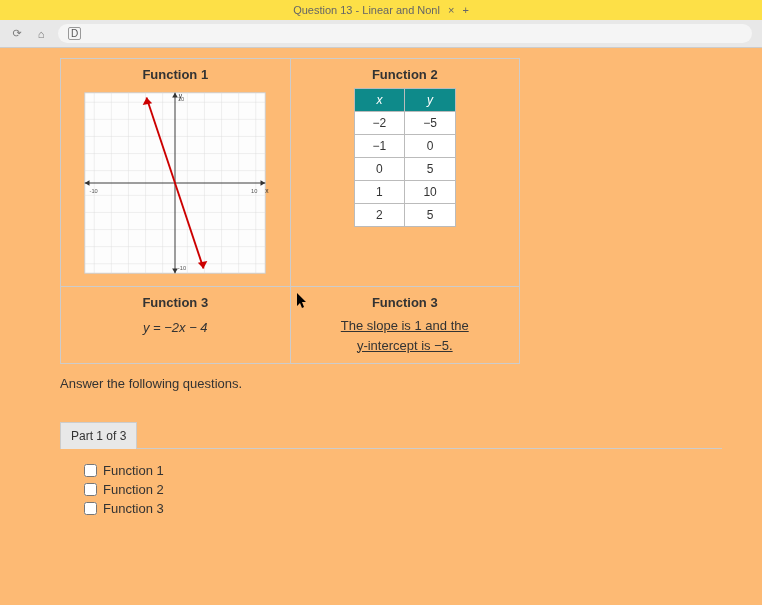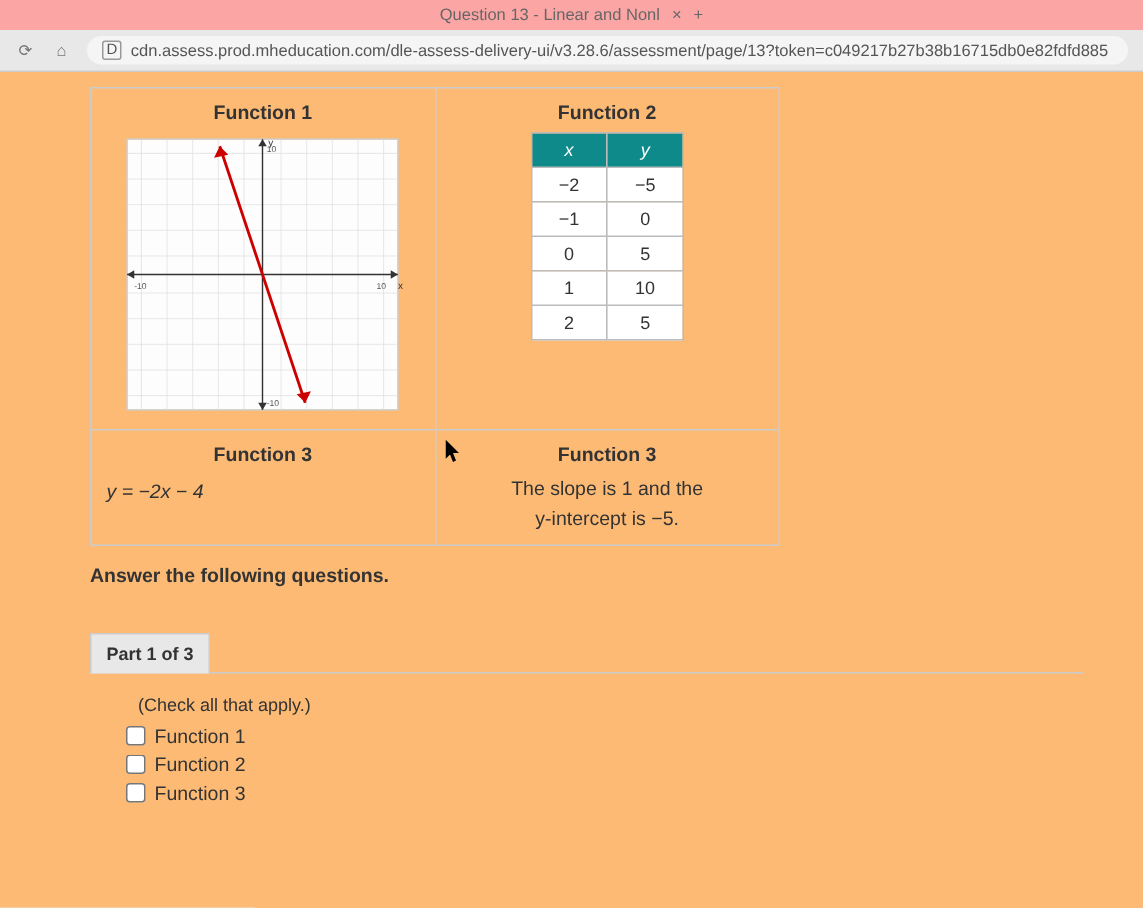--- a/index.html
+++ b/index.html
@@ -20,21 +20,21 @@
       align-items: center;
       padding: 0 10px;
       gap: 10px;
       font-size: 11px;
       color: #555;
     }
     .tab-section {
       height: 20px;
       display: flex;
       justify-content: center;
-      background: #fca5a5;
+      background: #fde047;
       font-size: 11px;
       color: #666;
       align-items: center;
       gap: 8px;
     }
     .url-box {
       background: #f5f5f5;
       border-radius: 12px;
       padding: 3px 10px;
       flex: 1;
@@ -58,29 +58,29 @@
       border: 1px solid #ccc;
       vertical-align: top;
       padding: 8px 10px;
       width: 50%;
     }
     .cell-title { text-align: center; font-weight: bold; font-size: 13px; margin-bottom: 6px; }
     .graph-box { width: 190px; height: 190px; margin: 0 auto; display: block; }
     .xy-table { border-collapse: collapse; margin: 0 auto; font-size: 12px; }
     .xy-table th { background: #0e8a8a; color: #fff; font-style: italic; font-weight: normal; padding: 4px 18px; border: 1px solid #bbb; }
     .xy-table td { border: 1px solid #bbb; padding: 4px 18px; text-align: center; background: #fff; }
-    .eq { font-style: italic; margin-top: 10px; }
-    .f4-text { text-align: center; font-size: 13px; line-height: 1.5; margin-top: 6px; }
-    .instr { margin-top: 12px; font-size: 13px; font-weight: bold; }
+    .eq { text-align: center; font-style: italic; margin-top: 10px; }
+    .f4-text { text-align: center; font-size: 13px; line-height: 1.5; margin-top: 6px; text-decoration: underline; }
+    .instr { margin-top: 12px; font-size: 13px; }
     .part-bar {
       margin-top: 30px;
       background: #e8e8e8;
       padding: 6px 10px;
       font-size: 12px;
-      font-weight: bold;
+      font-weight: normal;
       display: inline-block;
       border: 1px solid #ccc;
       border-bottom: none;
       position: relative;
       top: 1px;
     }
     .question-box {
       border-top: 1px solid #ccc;
       padding: 14px 10px 0 10px;
     }
@@ -97,21 +97,20 @@
   <span>Question 13 - Linear and Nonl</span>
   <span>×</span>
   <span>+</span>
 </div>
 
 <div class="browser-bar">
   <span class="nav-icon">⟳</span>
   <span class="nav-icon">⌂</span>
   <div class="url-box">
     <span style="font-size:10px;border:1px solid #999;padding:0 2px;border-radius:2px;">D</span>
-    <span style="white-space:nowrap;overflow:hidden;">cdn.assess.prod.mheducation.com/dle-assess-delivery-ui/v3.28.6/assessment/page/13?token=c049217b27b38b16715db0e82fdfd885</span>
   </div>
 </div>
 
 <div class="content">
 
   <table class="grid4">
     <tbody>
         <tr>
       <td>
         <div class="cell-title">Function 1</div>
@@ -205,21 +204,20 @@
       </td>
     </tr>
   </tbody>
     </table>
 
   <div class="instr">Answer the following questions.</div>
 
   <div class="part-bar">Part 1 of 3</div>
 
   <div class="question-box">
-    <div class="sub-text">(Check all that apply.)</div>
     <label class="opt">
       <input type="checkbox" style="">
       <span>Function 1</span>
     </label>
     <label class="opt">
       <input type="checkbox" style="">
       <span>Function 2</span>
     </label>
     <label class="opt">
       <input type="checkbox" style="">

